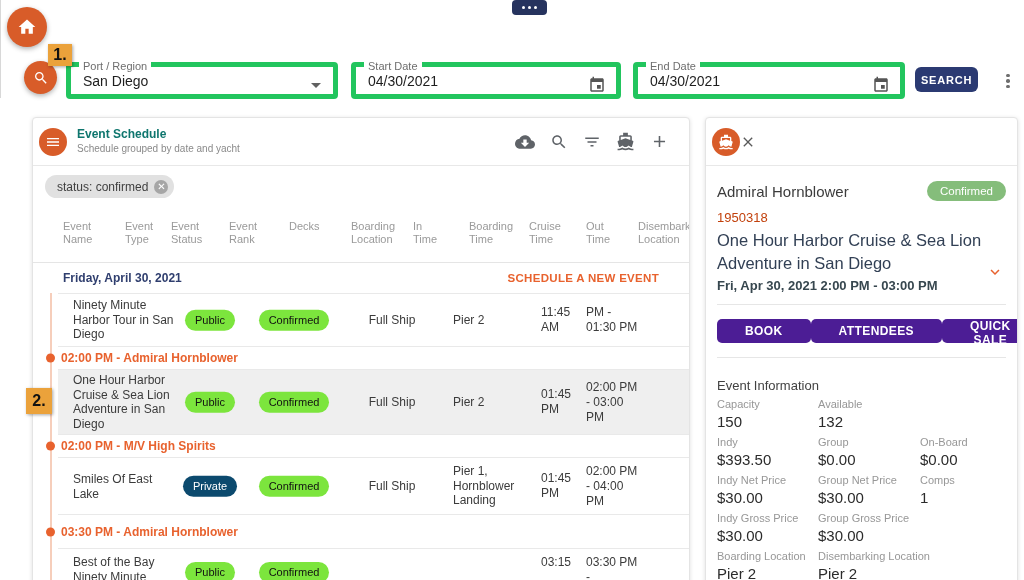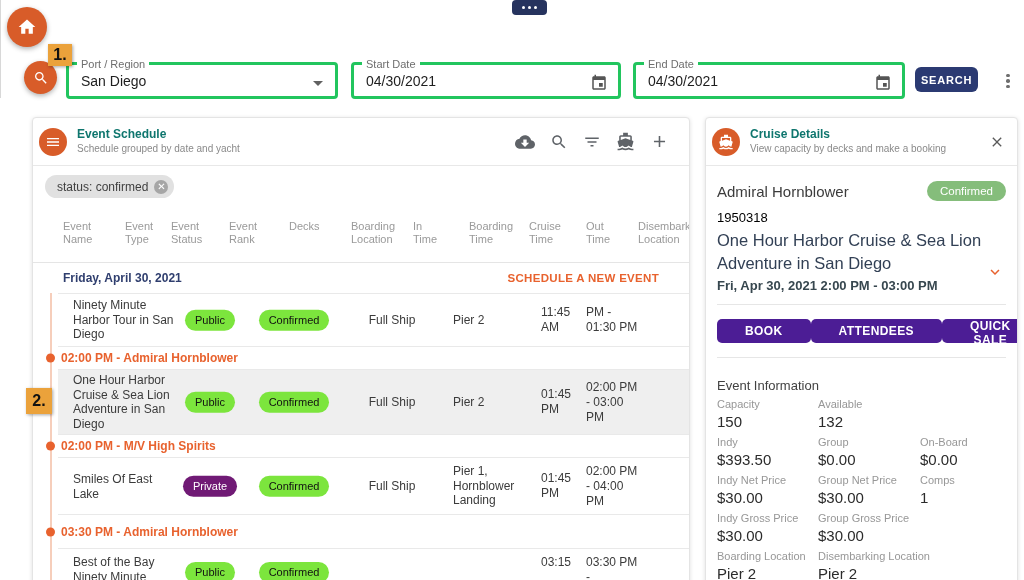--- a/index.html
+++ b/index.html
@@ -12,21 +12,21 @@
   .fab { position:absolute; border-radius:50%; background:#D85C29; display:flex; align-items:center; justify-content:center; color:#fff; border:none; cursor:pointer; box-shadow:0 2px 5px rgba(0,0,0,.3); }
   .fab-home { left:7px; top:7px; width:40px; height:40px; }
   .fab-search { left:24px; top:61px; width:33px; height:33px; }
   .step { position:absolute; background:#EBA23B; color:#111; font-weight:bold; font-size:16px; display:flex; align-items:center; justify-content:center; box-shadow:1px 1px 3px rgba(0,0,0,.35); z-index:40; }
   .step1 { left:48px; top:44px; width:24px; height:22px; }
   .step2 { left:26px; top:388px; width:26px; height:26px; }
   .top-more { position:absolute; left:512px; top:0; width:35px; height:15px; background:#26335E; border:none; border-radius:4px; display:flex; align-items:center; justify-content:center; gap:3px; cursor:pointer; }
   .top-more i { width:3px; height:3px; border-radius:50%; background:#fff; display:block; }
 
   
-  .field { position:absolute; height:37px; border:3px solid #22c55e; border-radius:4px; background:#fff; display:flex; align-items:center; padding:0 12px; }
+  .field { position:absolute; height:37px; border:5px solid #22c55e; border-radius:4px; background:#fff; display:flex; align-items:center; padding:0 12px; }
   .field .flabel { position:absolute; top:-7px; left:8px; background:#fff; padding:0 4px; font-size:11px; color:#6E6E6E; line-height:13px; }
   .field .fvalue { font-size:14px; font-weight:500; color:#1E1E1E; }
   .f-port { left:66px; top:62px; width:272px; }
   .f-start { left:351px; top:62px; width:270px; }
   .f-end { left:633px; top:62px; width:272px; }
   .caret { position:absolute; right:12px; top:16px; width:0; height:0; border-left:5px solid transparent; border-right:5px solid transparent; border-top:5px solid #616161; }
   .cal { position:absolute; right:10px; top:9px; color:#555; }
   .btn-search { position:absolute; left:915px; top:67px; width:63px; height:25px; background:#2B3A72; color:#fff; font-size:11px; font-weight:bold; letter-spacing:.8px; border:none; border-radius:6px; cursor:pointer; font-family:inherit; }
   .kebab { position:absolute; left:1000px; top:70px; width:16px; height:22px; display:flex; flex-direction:column; align-items:center; justify-content:center; gap:2px; background:none; border:none; cursor:pointer; }
   .kebab i { width:3.5px; height:3.5px; border-radius:50%; background:#6E6E6E; display:block; }
@@ -71,31 +71,31 @@
   .cname{left:15px;width:102px}
   .ctype{left:120px;width:64px;display:flex;justify-content:center}
   .cstat{left:203px;width:66px;display:flex;justify-content:center}
   .cdeck{left:299px;width:70px;text-align:center}
   .cboard{left:395px;width:80px}
   .ct1{left:483px;width:46px;line-height:15px}
   .ct2{left:528px;width:56px;line-height:15px}
   .partial .cell { top:6px; transform:none; }
   .partial .ctype, .partial .cstat { top:13px; }
   .pill { display:inline-block; padding:3px 10px; border-radius:11px; font-size:11px; color:#111; background:#7CE53D; white-space:nowrap; }
-  .pill.private { background:#701a75; color:#fff; }
+  .pill.private { background:#0c4a6e; color:#fff; }
   .group { position:relative; height:22px; display:flex; align-items:center; padding-left:28px; font-size:12px; font-weight:bold; color:#E8622E; }
   .group.tall { height:33px; }
   .dot { position:absolute; left:13px; top:50%; transform:translateY(-50%); width:9px; height:9px; border-radius:50%; background:#E8622E; }
 
   
   .pbody { padding:0 11px; }
   .yachtrow { margin-top:15px; display:flex; align-items:center; justify-content:space-between; }
   .yacht { font-size:15px; color:#3C3C3C; }
   .pill-soft { background:#85BD7B; color:#fff; font-size:11.5px; padding:4px 13px; border-radius:13px; }
-  .eid { margin-top:9px; font-size:13px; color:#000000; }
+  .eid { margin-top:9px; font-size:13px; color:#c2410c; }
   .etitle-row { position:relative; margin-top:4px; }
   .etitle { width:272px; font-size:16.5px; font-weight:500; color:#324055; line-height:23px; }
   .chev { position:absolute; right:2px; top:34px; color:#E8622E; display:flex; cursor:pointer; background:none; border:none; }
   .edate { margin-top:3px; font-size:13px; font-weight:bold; color:#37474F; }
   .hrline { height:1px; background:#E6E6E6; }
   .hr1 { margin-top:11px; }
   .btnrow { margin-top:14px; display:flex; justify-content:space-between; }
   .navy-btn { height:24px; background:#4c1d95; color:#fff; border:none; border-radius:5px; font-size:12px; font-weight:bold; letter-spacing:.4px; padding:0 28px; cursor:pointer; font-family:inherit; }
   .hr2 { margin-top:14px; }
   .sectitle { margin-top:20px; font-size:13px; font-weight:500; color:#424242; }
@@ -306,24 +306,20 @@
     </div>
   </section>
 
   <section class="panel panel-right">
     <header class="phead">
       <span class="circle-icon">
         <svg width="16" height="16" viewBox="0 0 24 24" fill="currentColor">
             <path d="M20 21c-1.39 0-2.78-.47-4-1.32-2.44 1.71-5.56 1.71-8 0C6.78 20.53 5.39 21 4 21H2v2h2c1.38 0 2.74-.35 4-.99 2.52 1.29 5.48 1.29 8 0 1.26.65 2.62.99 4 .99h2v-2h-2zM3.95 19H4c1.6 0 3.02-.88 4-2 .98 1.12 2.4 2 4 2s3.02-.88 4-2c.98 1.12 2.4 2 4 2h.05l1.89-6.68c.08-.26.06-.54-.06-.78s-.34-.42-.6-.5L20 10.62V6c0-1.1-.9-2-2-2h-3V1H9v3H6c-1.1 0-2 .9-2 2v4.62l-1.29.42c-.26.08-.48.26-.6.5s-.15.52-.06.78L3.95 19zM6 6h12v3.97L12 8 6 9.97V6z"></path>
           </svg>
       </span>
-      <span class="ptitles">
-        <span class="pt" style="display:block">Cruise Details</span>
-        <span class="ps" style="display:block">View capacity by decks and make a booking</span>
-      </span>
       <button class="btn-close">
         <svg width="16" height="16" viewBox="0 0 24 24" fill="currentColor">
             <path d="M19 6.41 17.59 5 12 10.59 6.41 5 5 6.41 10.59 12 5 17.59 6.41 19 12 13.41 17.59 19 19 17.59 13.41 12z"></path>
           </svg>
       </button>
     </header>
 
     <div class="pbody">
       <div class="yachtrow">
         <span class="yacht">Admiral Hornblower</span>

